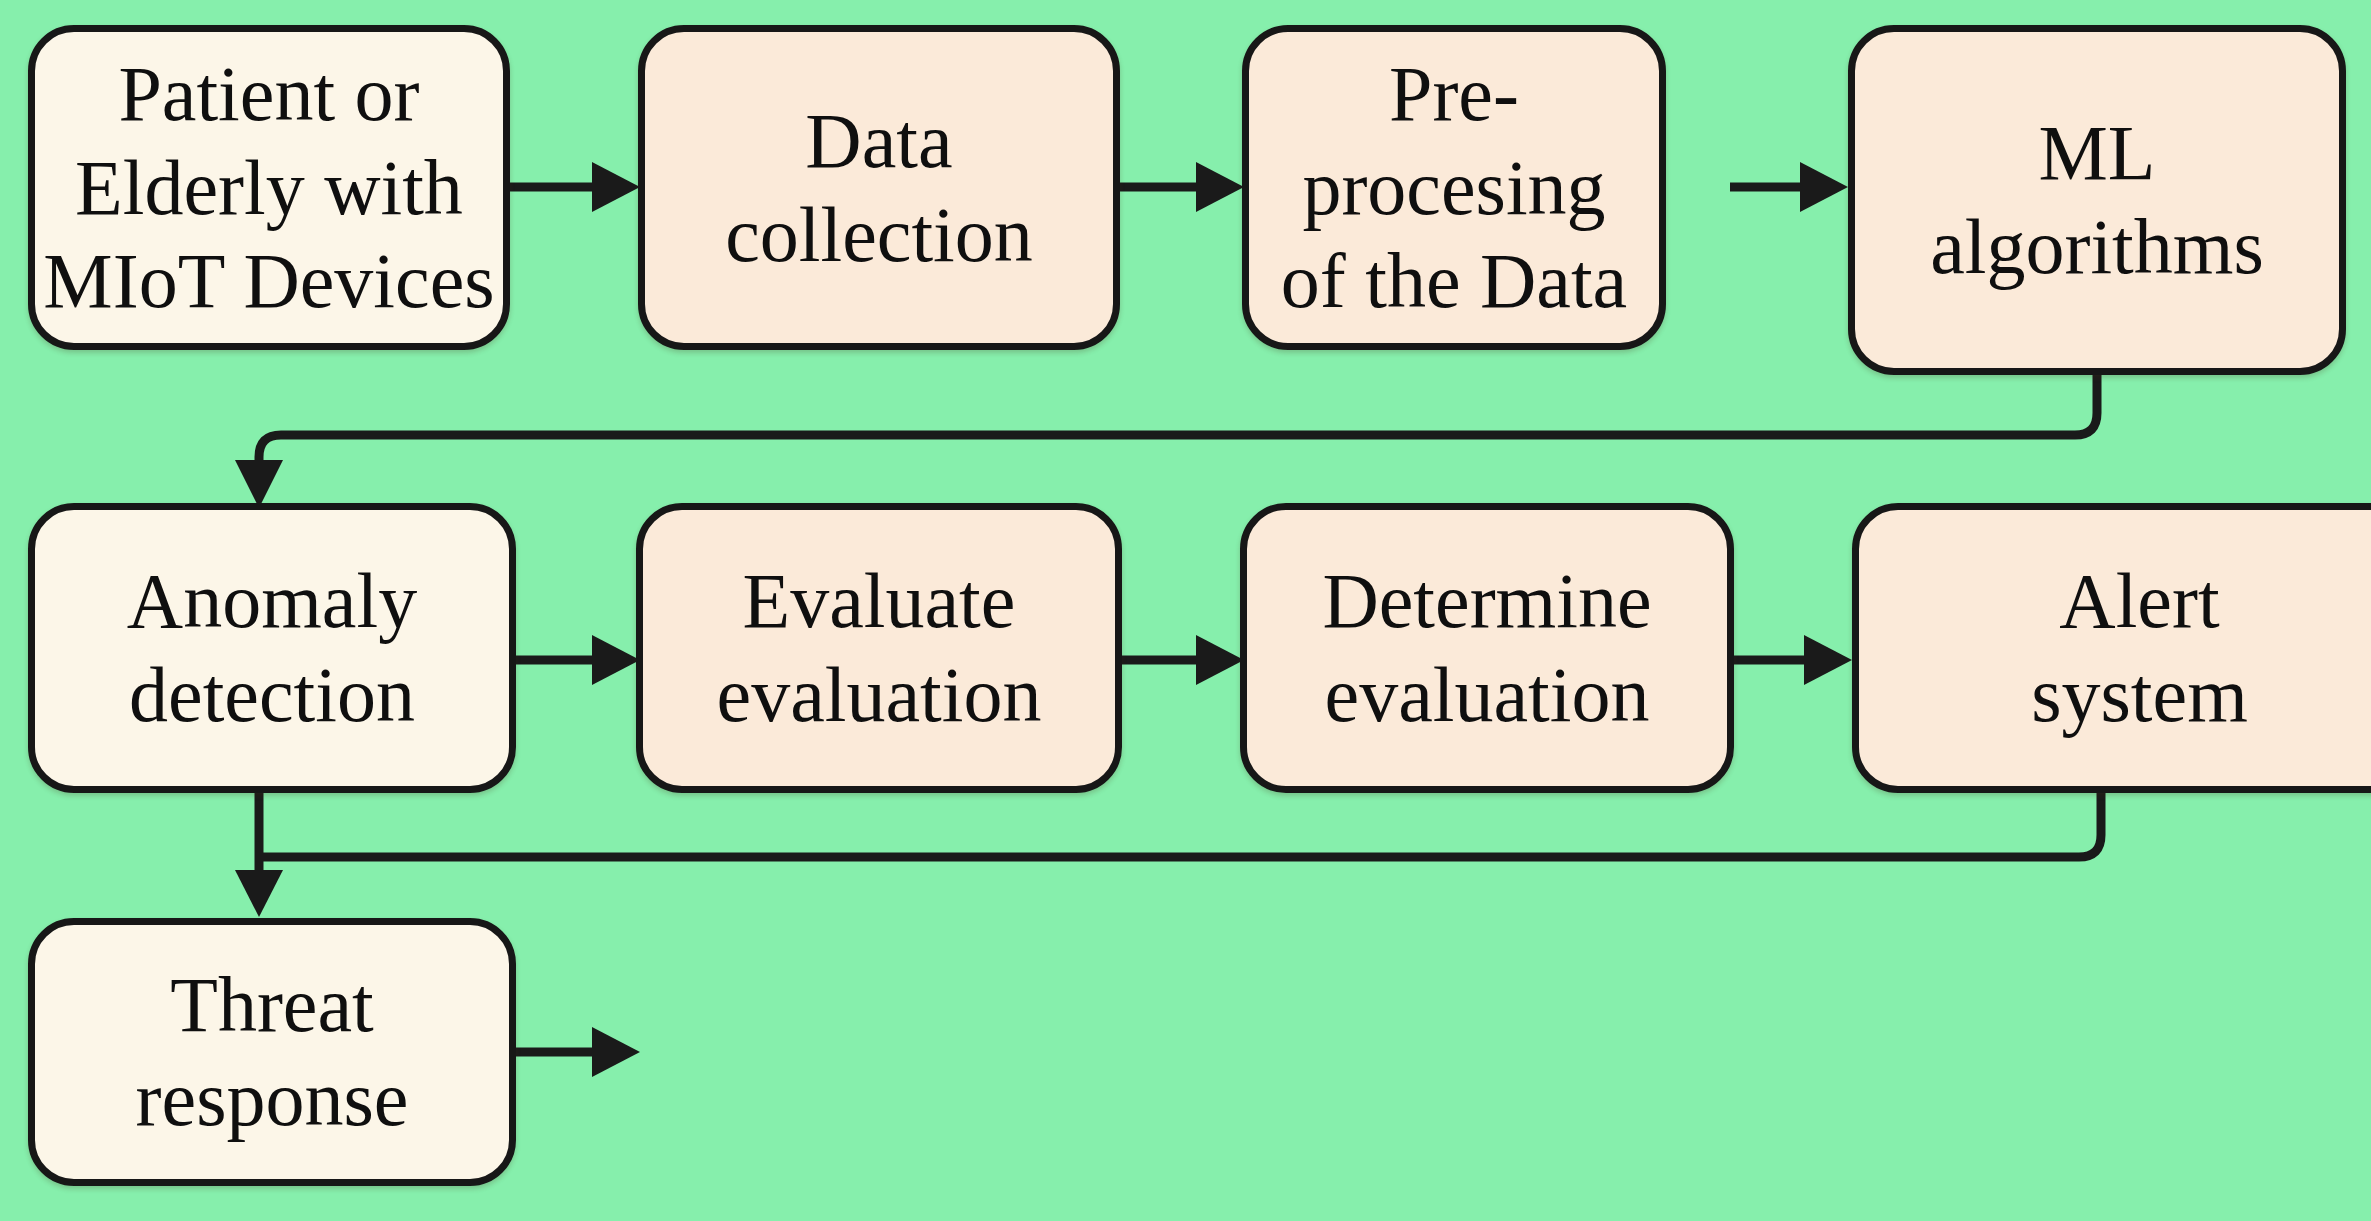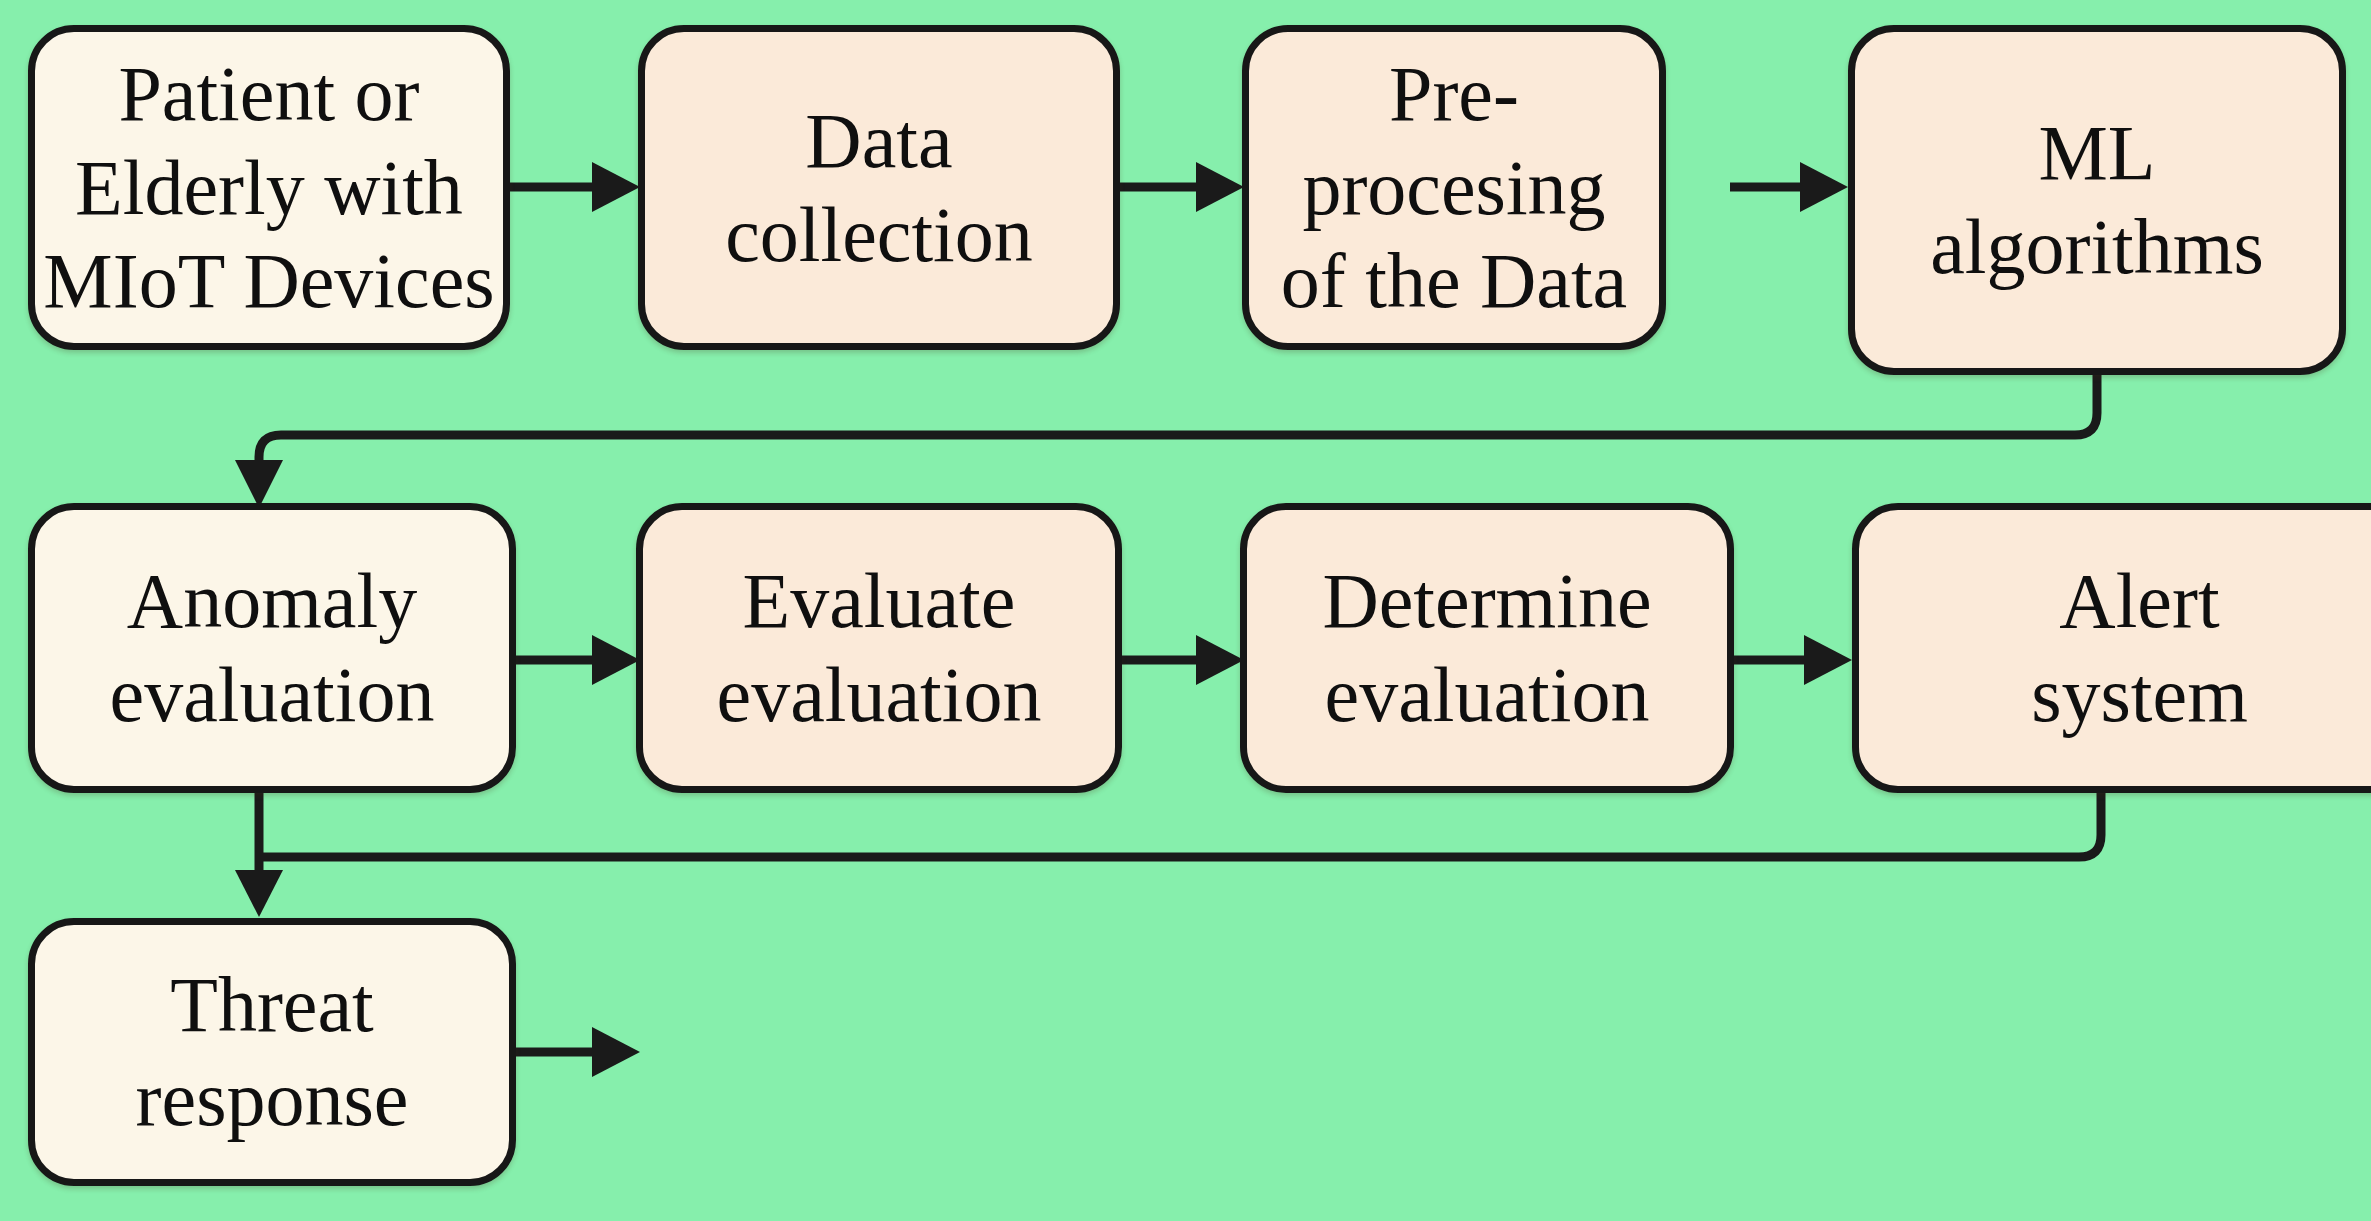--- a/index.html
+++ b/index.html
@@ -104,21 +104,21 @@
   <div class="node peach" style="left:638px; top:25px; width:482px; height:325px;">Data
 collection</div>
 
   <div class="node peach" style="left:1242px; top:25px; width:424px; height:325px;">Pre-procesing
 of the Data</div>
 
   <div class="node peach" style="left:1848px; top:25px; width:498px; height:350px;">ML
 algorithms</div>
 
   <div class="node cream" style="left:28px; top:503px; width:488px; height:290px;">Anomaly
-evaluation</div>
+detection</div>
 
   <div class="node peach" style="left:636px; top:503px; width:486px; height:290px;">Evaluate
 evaluation</div>
 
   <div class="node peach" style="left:1240px; top:503px; width:494px; height:290px;">Determine
 evaluation</div>
 
   <div class="node peach" style="left:1852px; top:503px; width:575px; height:290px;">Alert
 system</div>
 

